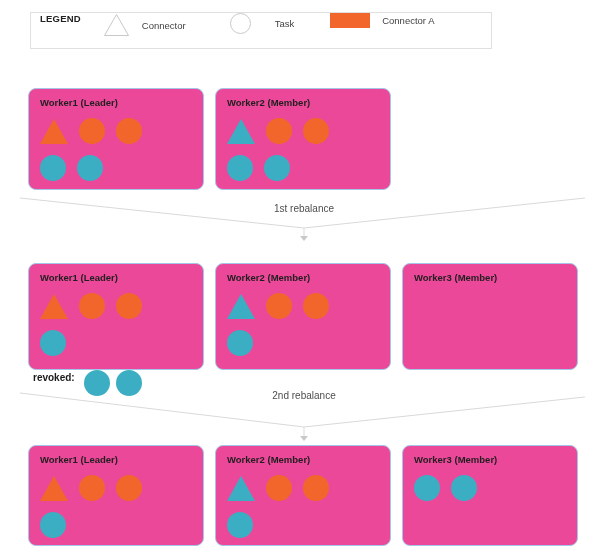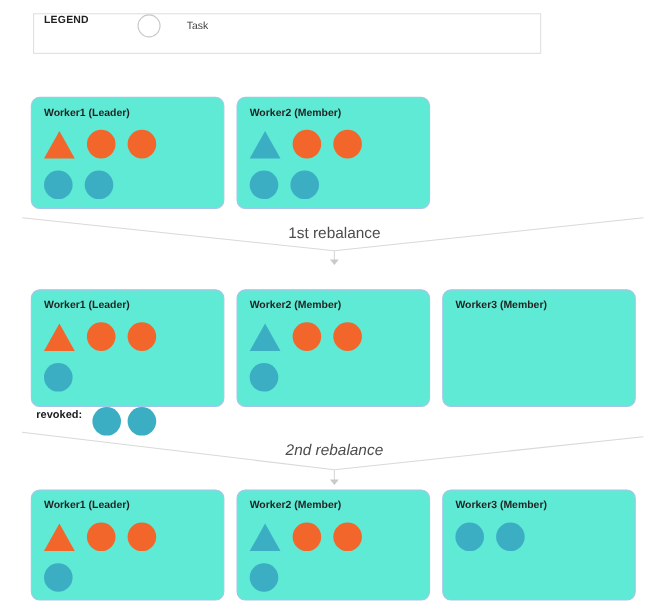--- a/index.html
+++ b/index.html
@@ -17,67 +17,77 @@
   .legend-item{display:flex;align-items:center;gap:12px;font-size:9.5px;color:#424242;}
   .li-1{margin-left:22px;} .li-2{margin-left:44px;gap:24px;} .li-3{margin-left:36px;} .li-4{margin-left:32px;}
   .tri-outline{display:block;}
   .circle-outline{width:21px;height:21px;border:1px solid #c9c9c9;border-radius:50%;box-sizing:border-box;background:#fff;}
   .swatch{width:40px;height:15px;}
   .swatch-a{background:var(--ca);} .swatch-b{background:var(--cb);}
   
   .stage{position:absolute;left:28px;display:flex;gap:11px;}
   .stage-1{top:88px;}  .stage-2{top:263px;}  .stage-3{top:445px;}
   .worker-box{
-    width:176px;box-sizing:border-box;background:#5eead4;
+    width:176px;box-sizing:border-box;background:#ec4899;
     border:1.5px solid var(--worker-border);border-radius:8px;
     padding:8px 11px 0 11px;
   }
   .stage-1 .worker-box{height:102px;}
   .stage-2 .worker-box{height:107px;}
   .stage-3 .worker-box{height:101px;}
   .worker-title{font-size:9.5px;font-weight:bold;color:#1f1f1f;}
   .shape-row{display:flex;align-items:flex-end;gap:11px;height:26px;margin-top:10px;}
   .shape-row + .shape-row{margin-top:11px;}
   .shape{display:block;}
   .dot{width:26px;height:26px;border-radius:50%;}
   .tri{width:0;height:0;border-left:14px solid transparent;border-right:14px solid transparent;border-bottom:25px solid #000;}
   .col-a.dot{background:var(--ca);} .col-b.dot{background:var(--cb);}
   .col-a.tri{border-bottom-color:var(--ca);} .col-b.tri{border-bottom-color:var(--cb);}
   
   .transition{position:absolute;left:0;width:600px;height:56px;}
   .transition-1{top:190px;} .transition-2{top:390px;}
   .transition svg{position:absolute;left:0;top:0;}
   .transition-label{
     position:absolute;left:304px;transform:translateX(-50%);
-    font-size:14px;color:#4d4d4d;white-space:nowrap;
+    font-size:10px;color:#4d4d4d;white-space:nowrap;
   }
   .transition-1 .transition-label{top:13px;}
-  .transition-2 .transition-label{top:11px;font-style:italic;}
+  .transition-2 .transition-label{top:0;}
   .arrowhead{
     position:absolute;left:300px;width:0;height:0;
     border-left:4px solid transparent;border-right:4px solid transparent;
     border-top:5px solid var(--arrow);
   }
   .transition-1 .arrowhead{top:46px;}
   .transition-2 .arrowhead{top:46px;}
   
   .revoked{position:absolute;left:33px;top:370px;display:flex;align-items:flex-start;}
   .revoked-label{font-size:10px;font-weight:bold;color:#1a1a1a;margin-right:9px;padding-top:2px;}
   .revoked-shapes{display:flex;gap:6px;}
 </style>
 </head>
 <body>
 
 <div class="page">
 
   <div class="legend">
     <span class="legend-title">LEGEND</span>
+    <span class="legend-item li-1">
+      <svg class="tri-outline" width="27" height="24" viewBox="0 0 27 24">
+        <polygon points="13.5,1.5 25.5,22.5 1.5,22.5" fill="#ffffff" stroke="#c9c9c9" stroke-width="1"></polygon>
+      </svg>
+      <span>Connector</span>
+    </span>
     <span class="legend-item li-2">
       <span class="circle-outline"></span>
       <span>Task</span>
+    </span>
+    <span class="legend-item li-3">
+      <span class="swatch swatch-a"></span>
+      <span>Connector A</span>
     </span>
   </div>
 
   <div class="stage stage-1">
       <div class="worker-box">
         <div class="worker-title">Worker1 (Leader)</div>
         <div class="shape-row">
           <span class="shape tri col-a"></span>
           <span class="shape dot col-a"></span>
           <span class="shape dot col-a"></span>

